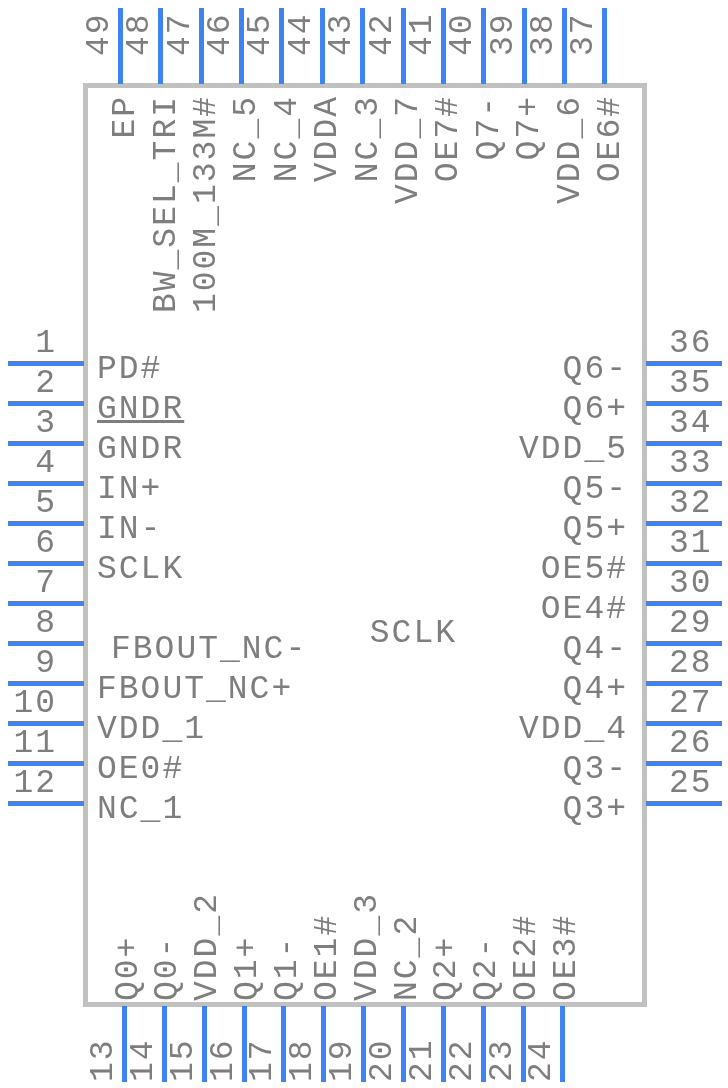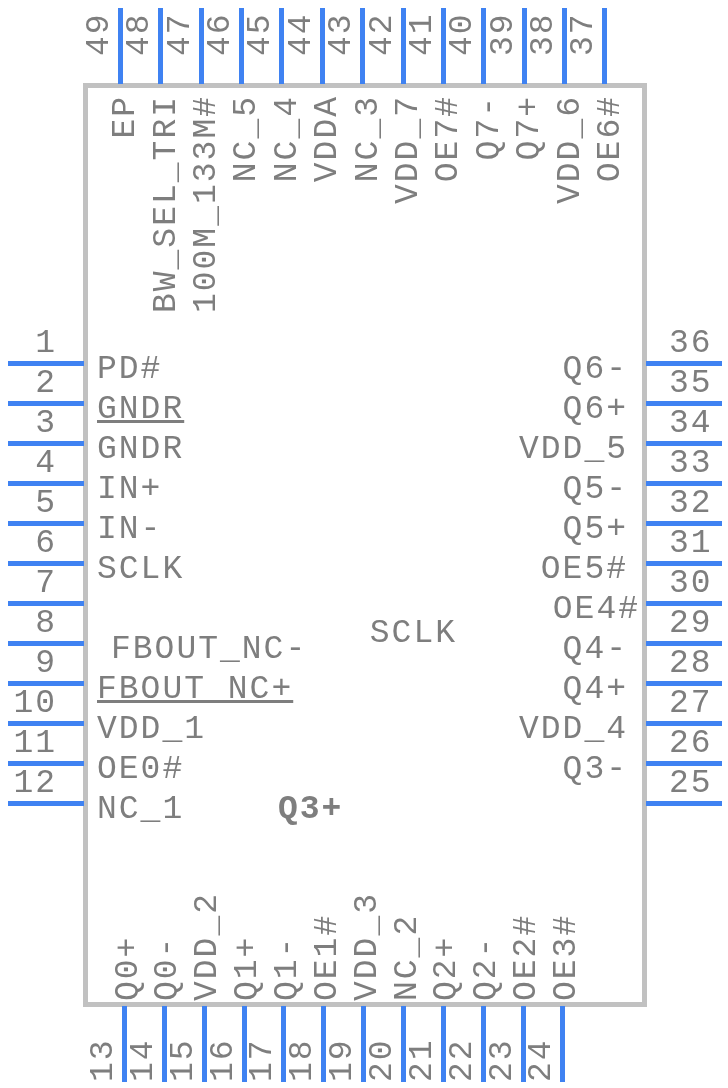--- a/index.html
+++ b/index.html
@@ -166,21 +166,21 @@
 
   <div class="pin">
     <div class="pin-line" style="left: 8px; top: 640.5px; width: 76px; height: 5px;"></div>
     <div class="txt pin-number" style="left: -63px; top: 607px; width: 120px; text-align: right;">8</div>
     <div class="txt pin-name" style="left: 111px; top: 633px; width: 360px; text-align: left;">FBOUT_NC-</div>
   </div>
 
   <div class="pin">
     <div class="pin-line" style="left: 8px; top: 680.5px; width: 76px; height: 5px;"></div>
     <div class="txt pin-number" style="left: -63px; top: 647px; width: 120px; text-align: right;">9</div>
-    <div class="txt pin-name" style="left: 97px; top: 673px; width: 360px; text-align: left; text-decoration: underline;">FBOUT_NC+</div>
+    <div class="txt pin-name" style="left: 97px; top: 673px; width: 360px; text-align: left;">FBOUT_NC+</div>
   </div>
 
   <div class="pin">
     <div class="pin-line" style="left: 8px; top: 720.5px; width: 76px; height: 5px;"></div>
     <div class="txt pin-number" style="left: -63px; top: 687px; width: 120px; text-align: right;">10</div>
     <div class="txt pin-name" style="left: 97px; top: 713px; width: 360px; text-align: left;">VDD_1</div>
   </div>
 
   <div class="pin">
     <div class="pin-line" style="left: 8px; top: 760.5px; width: 76px; height: 5px;"></div>
@@ -227,21 +227,21 @@
 
   <div class="pin">
     <div class="pin-line" style="left: 646px; top: 560.5px; width: 76px; height: 5px;"></div>
     <div class="txt pin-number" style="left: 669px; top: 527px; width: 120px; text-align: left;">31</div>
     <div class="txt pin-name" style="left: 278px; top: 553px; width: 350px; text-align: right;">OE5#</div>
   </div>
 
   <div class="pin">
     <div class="pin-line" style="left: 646px; top: 600.5px; width: 76px; height: 5px;"></div>
     <div class="txt pin-number" style="left: 669px; top: 567px; width: 120px; text-align: left;">30</div>
-    <div class="txt pin-name" style="left: 290px; top: 593px; width: 350px; text-align: right;">OE4#</div>
+    <div class="txt pin-name" style="left: 278px; top: 593px; width: 350px; text-align: right;">OE4#</div>
   </div>
 
   <div class="pin">
     <div class="pin-line" style="left: 646px; top: 640.5px; width: 76px; height: 5px;"></div>
     <div class="txt pin-number" style="left: 669px; top: 607px; width: 120px; text-align: left;">29</div>
     <div class="txt pin-name" style="left: 278px; top: 633px; width: 350px; text-align: right;">Q4-</div>
   </div>
 
   <div class="pin">
     <div class="pin-line" style="left: 646px; top: 680.5px; width: 76px; height: 5px;"></div>
@@ -257,21 +257,21 @@
 
   <div class="pin">
     <div class="pin-line" style="left: 646px; top: 760.5px; width: 76px; height: 5px;"></div>
     <div class="txt pin-number" style="left: 669px; top: 727px; width: 120px; text-align: left;">26</div>
     <div class="txt pin-name" style="left: 278px; top: 753px; width: 350px; text-align: right;">Q3-</div>
   </div>
 
   <div class="pin">
     <div class="pin-line" style="left: 646px; top: 800.5px; width: 76px; height: 5px;"></div>
     <div class="txt pin-number" style="left: 669px; top: 767px; width: 120px; text-align: left;">25</div>
-    <div class="txt pin-name" style="left: 278px; top: 793px; width: 350px;  font-weight: bold;">Q3+</div>
+    <div class="txt pin-name" style="left: 278px; top: 793px; width: 350px; text-align: right;">Q3+</div>
   </div>
 </div>
   <div id="pins-bottom">
   <div class="pin">
     <div class="pin-line" style="left: 122px; top: 1006px; width: 5px; height: 76px;"></div>
     <div class="txt pin-number vtext" style="left: 87px; top: 1082px; width: 60px; text-align: left;">13</div>
     <div class="txt pin-name vtext" style="left: 111.5px; top: 1001px; width: 245px; text-align: left;">Q0+</div>
   </div>
 
   <div class="pin">

